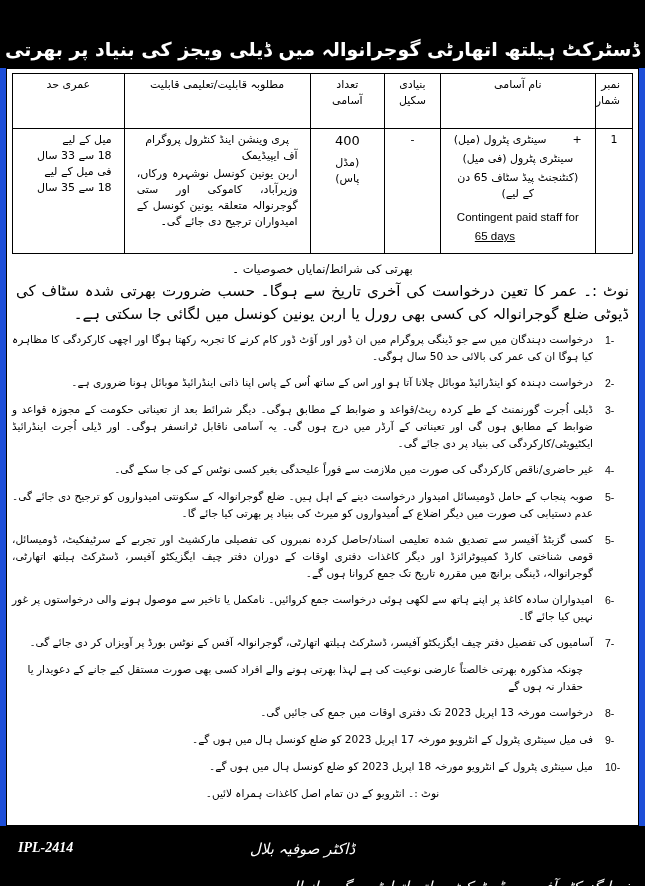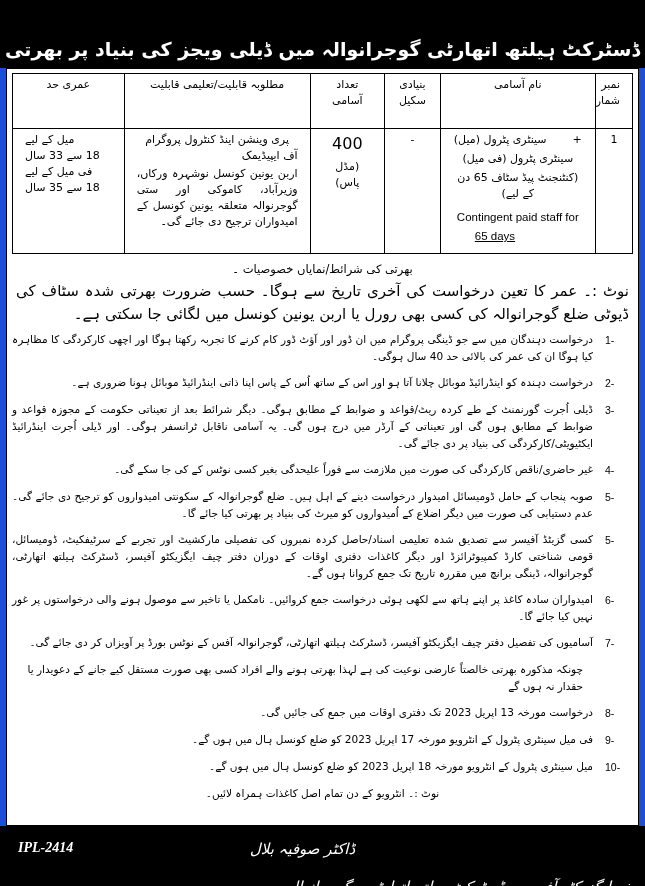--- a/index.html
+++ b/index.html
@@ -86,35 +86,35 @@
   .col-scale { width: 9%;  }
   .col-count { width: 12%; }
   .col-qual  { width: 30%; }
   .col-age   { width: 18%; }
 
   td.c-sr { text-align: center; font-size: 12px; padding-top: 8px; }
   td.c-post { text-align: center; height: 118px; }
   td.c-scale { text-align: center; font-size: 13px; padding-top: 10px; }
   td.c-count { text-align: center; }
   td.c-qual { text-align: justify; text-align-last: right; }
-  td.c-age  { text-align: left; }
+  td.c-age  { text-align: right; }
 
   .post-line { display: block; margin-bottom: 3px; }
   .post-plus { display: inline-block; margin-left: 26px; }
   .post-en {
     font-family: "Liberation Sans", sans-serif;
     direction: ltr;
     font-size: 11.5px;
     display: block;
     margin-top: 7px;
     text-align: center;
   }
   .post-en.second { margin-top: 3px; text-align: left; padding-left: 22px; text-decoration: underline; }
 
-  .count-num { font-size: 16px; display: block; margin-bottom: 4px; }
+  .count-num { font-size: 13px; display: block; margin-bottom: 4px; }
   .count-sub { display: block; font-size: 11px; }
 
   .age-block { display: block; }
   .age-gap { height: 16px; }
   .age-line { display: block; }
 
   .qual-head { display: block; text-align: center; margin-bottom: 2px; }
 
   
   .cond-wrap {
@@ -275,21 +275,21 @@
       </tbody>
     </table>
 
     <div class="cond-wrap">
       <div class="cond-heading">بھرتی کی شرائط/نمایاں خصوصیات ۔</div>
       <div class="cond-note-top">نوٹ :۔ عمر کا تعین درخواست کی آخری تاریخ سے ہوگا۔ حسب ضرورت بھرتی شدہ سٹاف کی ڈیوٹی ضلع گوجرانوالہ کی کسی بھی رورل یا اربن یونین کونسل میں لگائی جا سکتی ہے۔</div>
 
       <ol class="cond-list">
         <li>
           <span class="cond-num">1-</span>
-          <span class="cond-text">درخواست دہندگان میں سے جو ڈینگی پروگرام میں ان ڈور اور آؤٹ ڈور کام کرنے کا تجربہ رکھتا ہوگا اور اچھی کارکردگی کا مظاہرہ کیا ہوگا ان کی عمر کی بالائی حد 40 سال ہوگی۔</span>
+          <span class="cond-text">درخواست دہندگان میں سے جو ڈینگی پروگرام میں ان ڈور اور آؤٹ ڈور کام کرنے کا تجربہ رکھتا ہوگا اور اچھی کارکردگی کا مظاہرہ کیا ہوگا ان کی عمر کی بالائی حد 50 سال ہوگی۔</span>
         </li>
         <li>
           <span class="cond-num">2-</span>
           <span class="cond-text">درخواست دہندہ کو اینڈرائیڈ موبائل چلانا آتا ہو اور اس کے ساتھ اُس کے پاس اپنا ذاتی اینڈرائیڈ موبائل ہونا ضروری ہے۔</span>
         </li>
         <li>
           <span class="cond-num">3-</span>
           <span class="cond-text">ڈیلی اُجرت گورنمنٹ کے طے کردہ ریٹ/قواعد و ضوابط کے مطابق ہوگی۔ دیگر شرائط بعد از تعیناتی حکومت کے مجوزہ قواعد و ضوابط کے مطابق ہوں گی اور تعیناتی کے آرڈر میں درج ہوں گی۔ یہ آسامی ناقابل ٹرانسفر ہوگی۔ اور ڈیلی اُجرت اینڈرائیڈ ایکٹیویٹی/کارکردگی کی بنیاد پر دی جائے گی۔</span>
         </li>
         <li>

